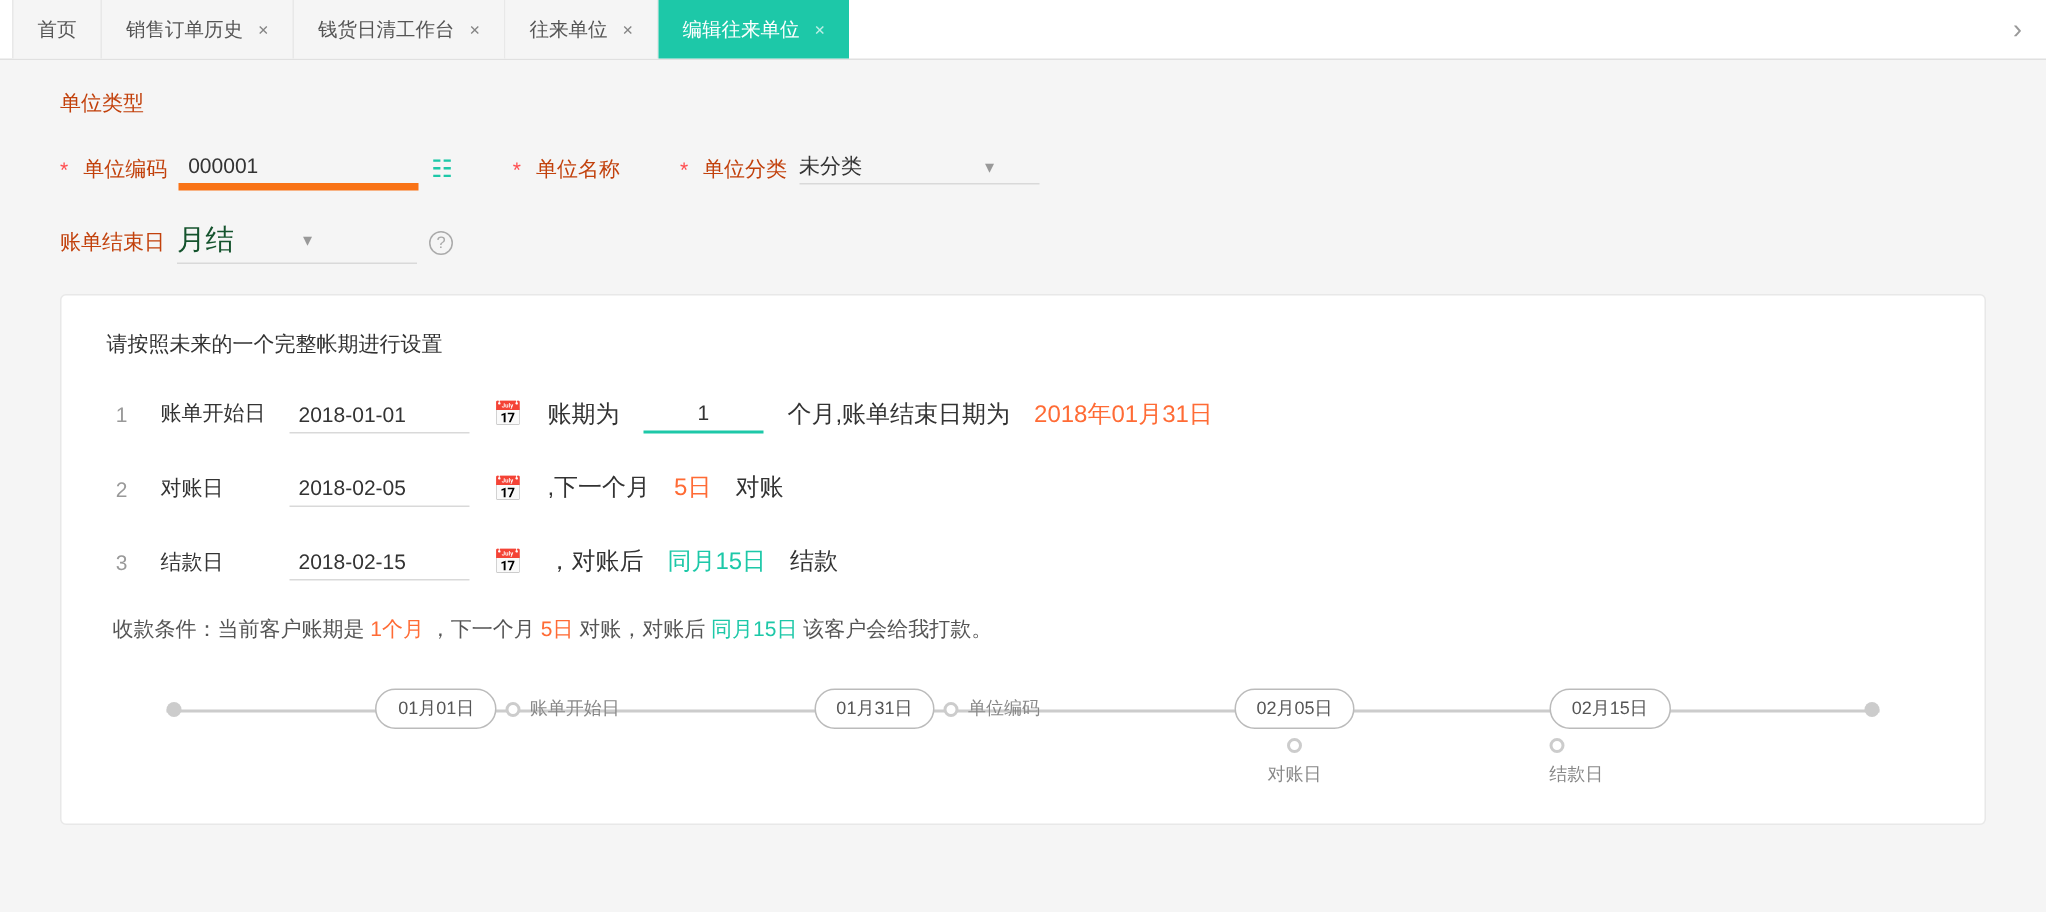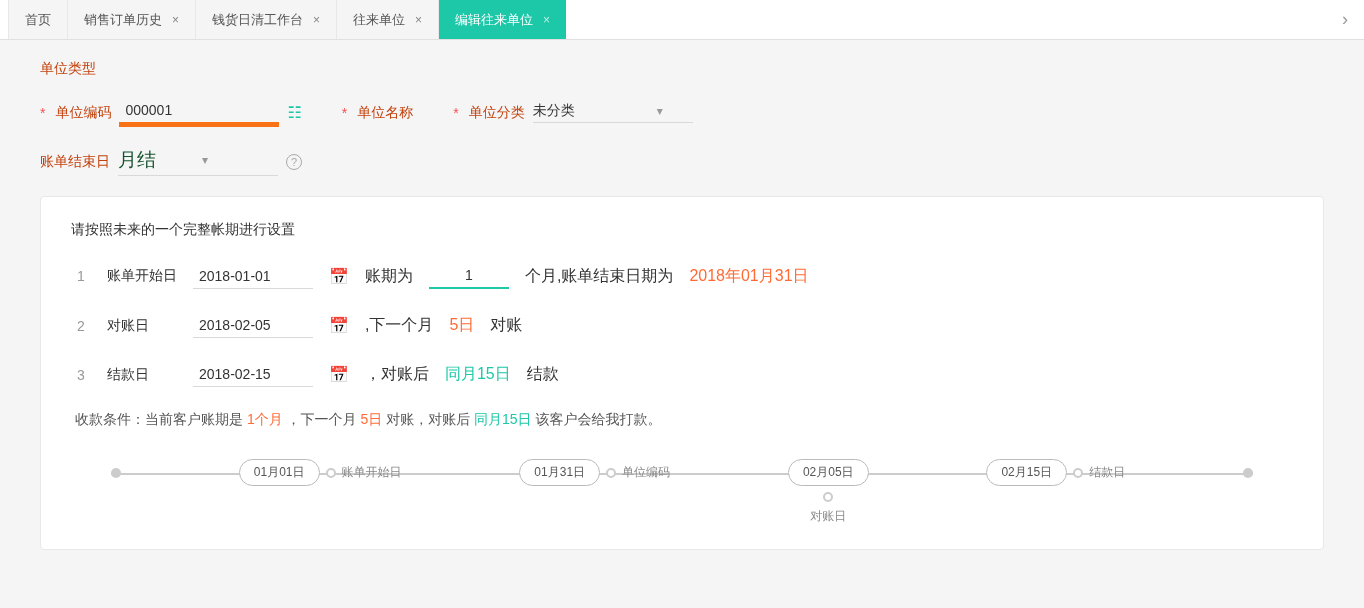--- a/index.html
+++ b/index.html
@@ -349,21 +349,21 @@
           <div style="width:10px;height:10px;border-radius:50%;border:2px solid #ccc;background:#fff;"></div>
           <div style="font-size:12px;color:#888;">单位编码</div>
         </div>
 
         <div style="display:flex;flex-direction:column;align-items:center;gap:6px;">
           <div style="border:1px solid #bbb;border-radius:20px;padding:4px 14px;font-size:12px;color:#555;background:#fff;">02月05日</div>
           <div style="width:10px;height:10px;border-radius:50%;border:2px solid #ccc;background:#fff;"></div>
           <div style="font-size:12px;color:#888;">对账日</div>
         </div>
 
-        <div style="display:flex;flex-direction:row;align-items:center;gap:6px;">
+        <div style="display:flex;flex-direction:column;gap:6px;">
           <div style="border:1px solid #bbb;border-radius:20px;padding:4px 14px;font-size:12px;color:#555;background:#fff;">02月15日</div>
           <div style="width:10px;height:10px;border-radius:50%;border:2px solid #ccc;background:#fff;"></div>
           <div style="font-size:12px;color:#888;">结款日</div>
         </div>
 
         <div style="display:flex;flex-direction:column;align-items:center;gap:8px;">
           <div style="width:10px;height:10px;border-radius:50%;background:#ccc;margin-top:9px;"></div>
         </div>
 
       </div>

